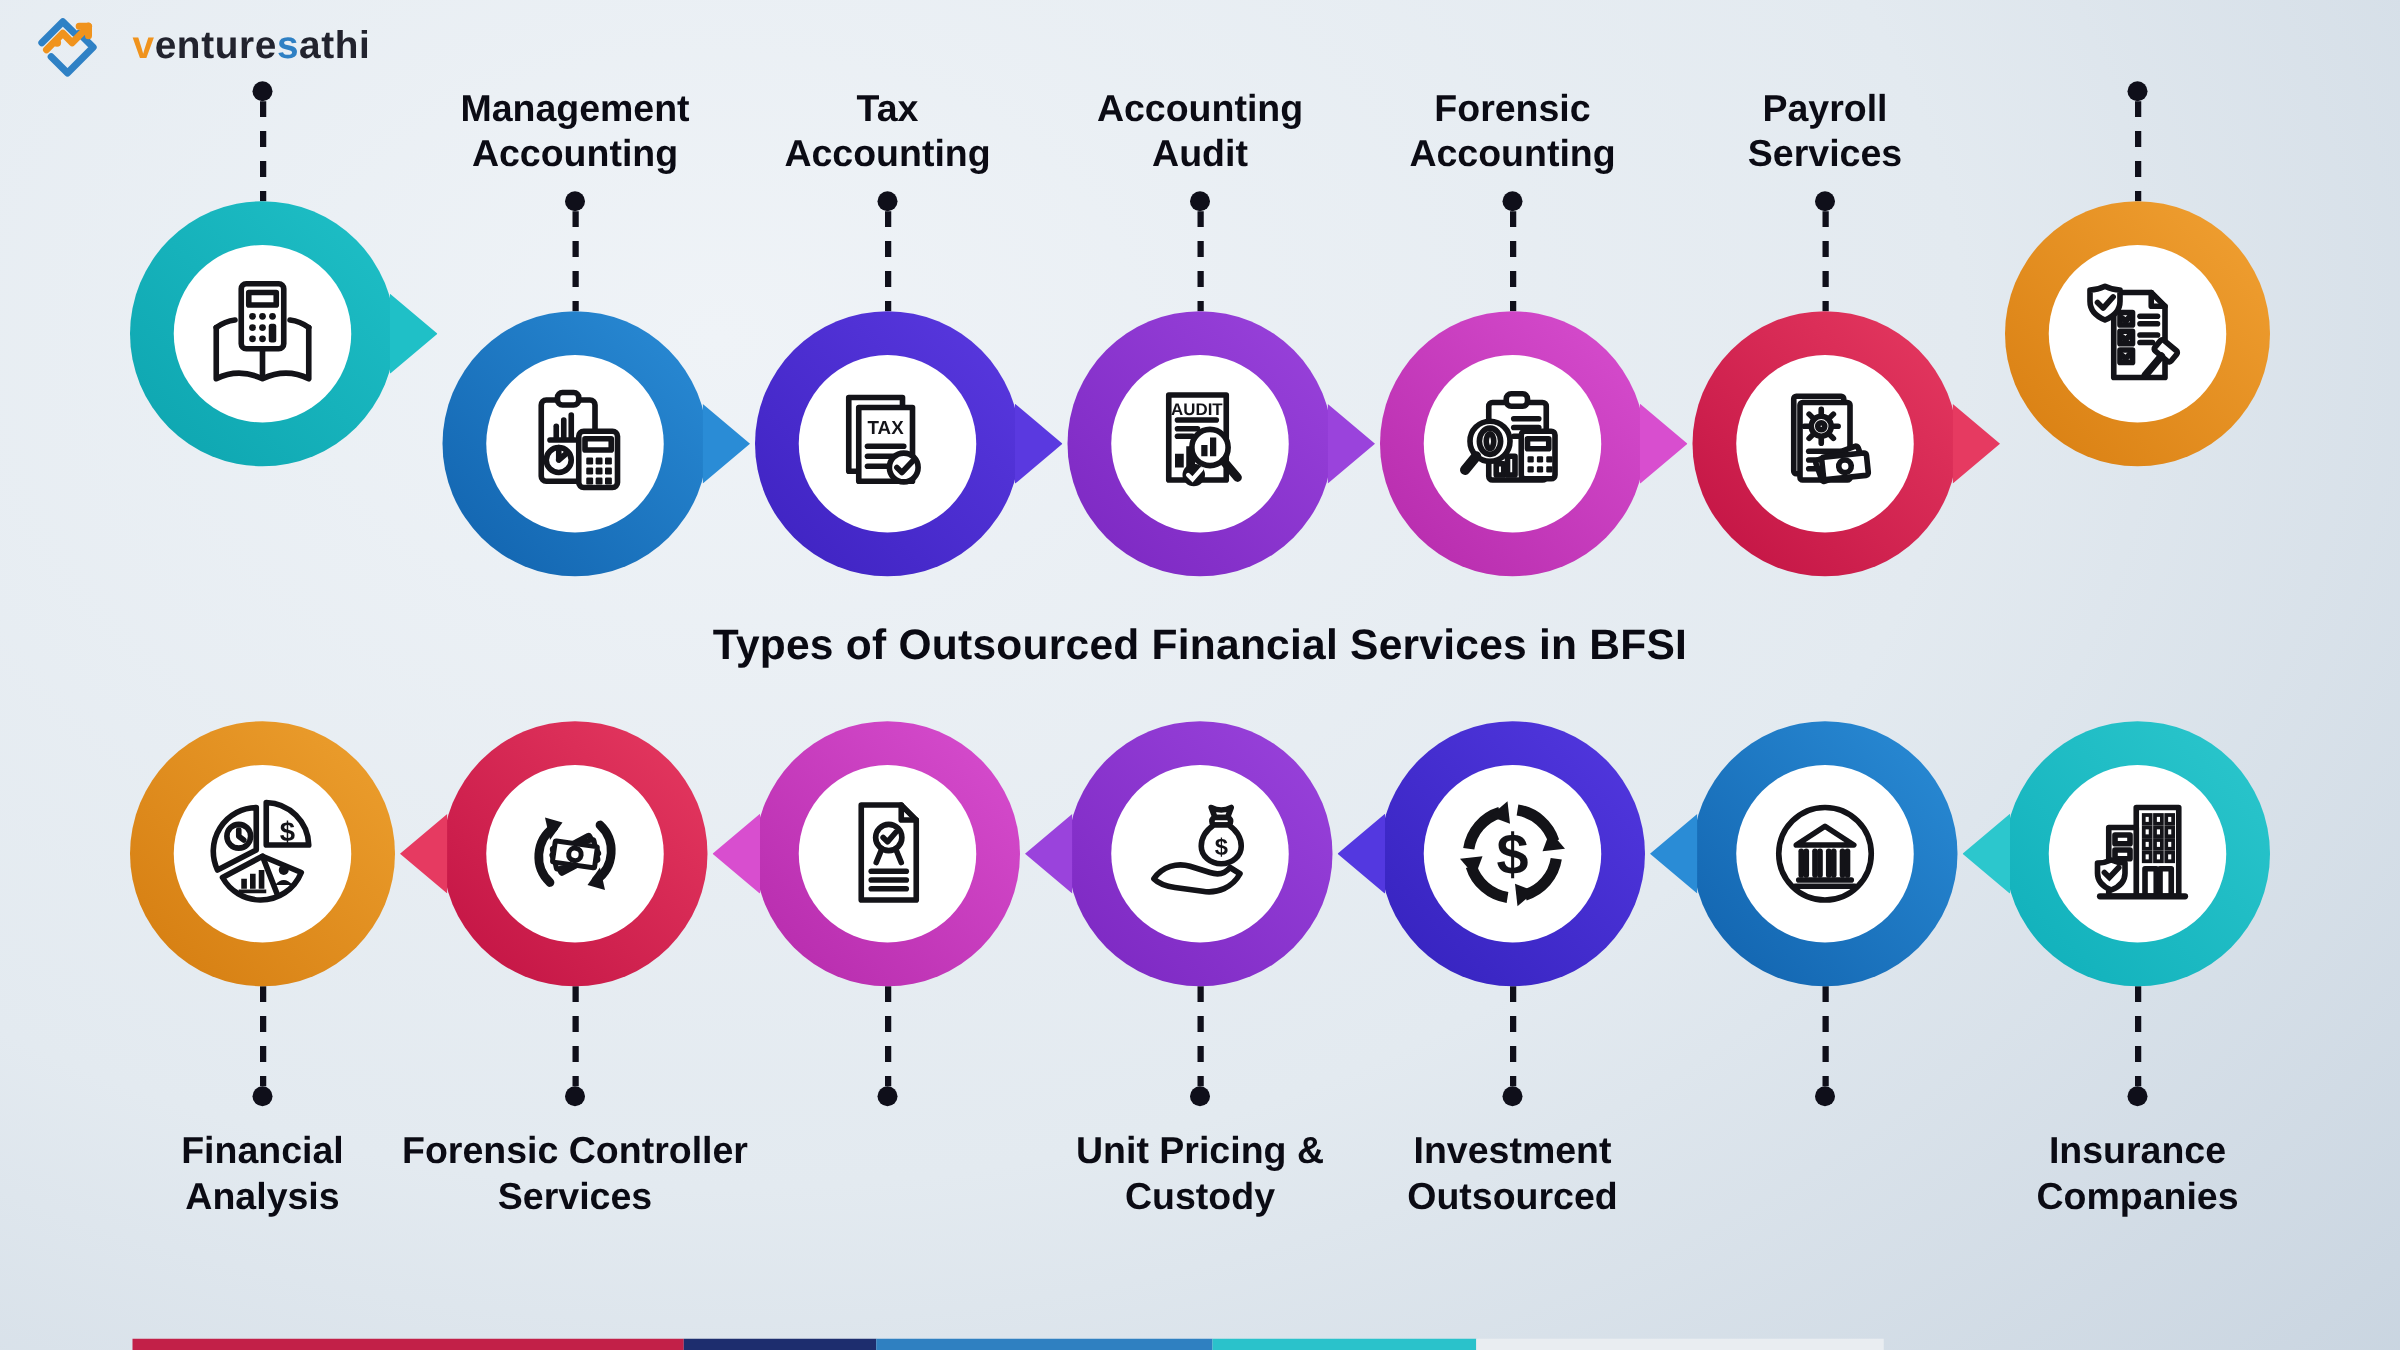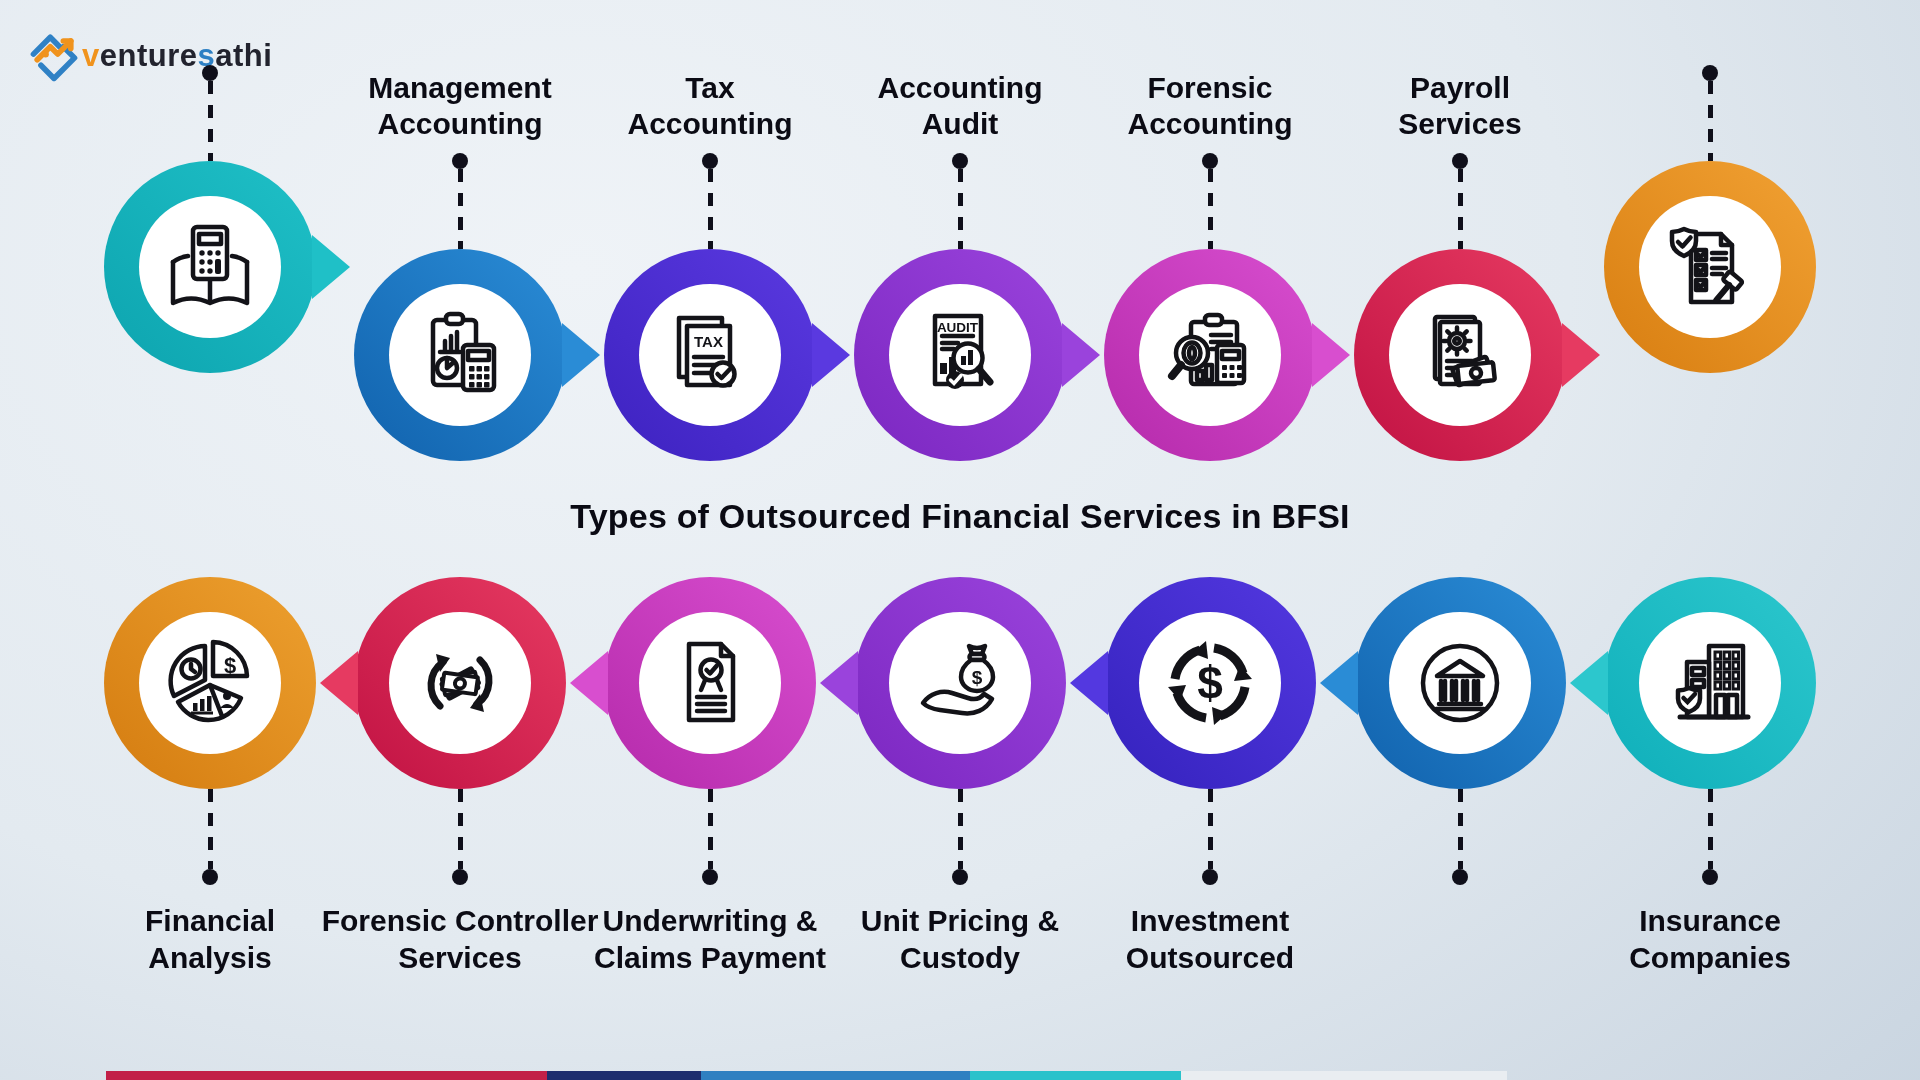--- a/index.html
+++ b/index.html
@@ -2,21 +2,21 @@
 <html><head>
 <meta charset="utf-8">
 <style>
   html,body{margin:0;padding:0;width:1920px;height:1080px;overflow:hidden;}
   .canvas{
     position:absolute;inset:0;
     background:radial-gradient(115% 140% at 30% 25%, #eff3f7 0%, #e3eaf0 45%, #c7d3df 85%, #b9c6d4 100%);
     font-family:"Liberation Sans",sans-serif;color:#0b0b14;
   }
   
-  .logo{position:absolute;top:28px;left:26px;display:flex;align-items:center;gap:0;}
+  .logo{position:absolute;top:8px;left:26px;display:flex;align-items:center;gap:24px;}
   .logo-icon{width:56px;height:56px;}
   .logo-text{font-size:31px;font-weight:700;letter-spacing:.5px;}
   
   .row{position:absolute;left:0;right:0;display:flex;padding:0 85px;}
   .top-row{top:55px;}
   .bottom-row{top:577px;}
   .item{flex:0 0 250px;width:250px;display:flex;flex-direction:column;align-items:center;position:relative;}
   .label{
     width:310px;margin:0 -30px;text-align:center;font-weight:700;font-size:30px;line-height:1.22;
     white-space:pre-line;color:#0b0b14;
@@ -365,22 +365,20 @@
                 <path d="M45.5 46 L41 57 M56.5 46 L61 57"></path>
                 <line x1="37" y1="64" x2="65" y2="64"></line>
                 <line x1="37" y1="71" x2="65" y2="71"></line>
                 <line x1="37" y1="78" x2="65" y2="78"></line>
               </g>
             </svg>
           </div>
         </div>
         <span class="dash"></span>
         <span class="dot"></span>
-        <div class="label">Underwriting &amp;
-Claims Payment</div>
       </div>
       <div class="item">
         <div class="circle" style="background: linear-gradient(225deg, rgb(154, 67, 220) 0%, rgb(123, 39, 193) 100%);">
           <span class="tab arrow-left" style="background: rgb(154, 67, 220);"></span>
           <div class="inner">
             <svg viewBox="0 0 100 100" class="icon">
               <g fill="none" stroke="#131318" stroke-width="4.5" stroke-linecap="round" stroke-linejoin="round">
                 <path d="M59 13 q8 4 16 0 l-3 8 h-10 z" fill="#fff"></path>
                 <rect x="59.5" y="21" width="15" height="6" rx="3" fill="#fff"></rect>
                 <path d="M61 27 q-10 7 -10 17 a16 14 0 0 0 32 0 q0 -10 -10 -17 z" fill="#fff"></path>

